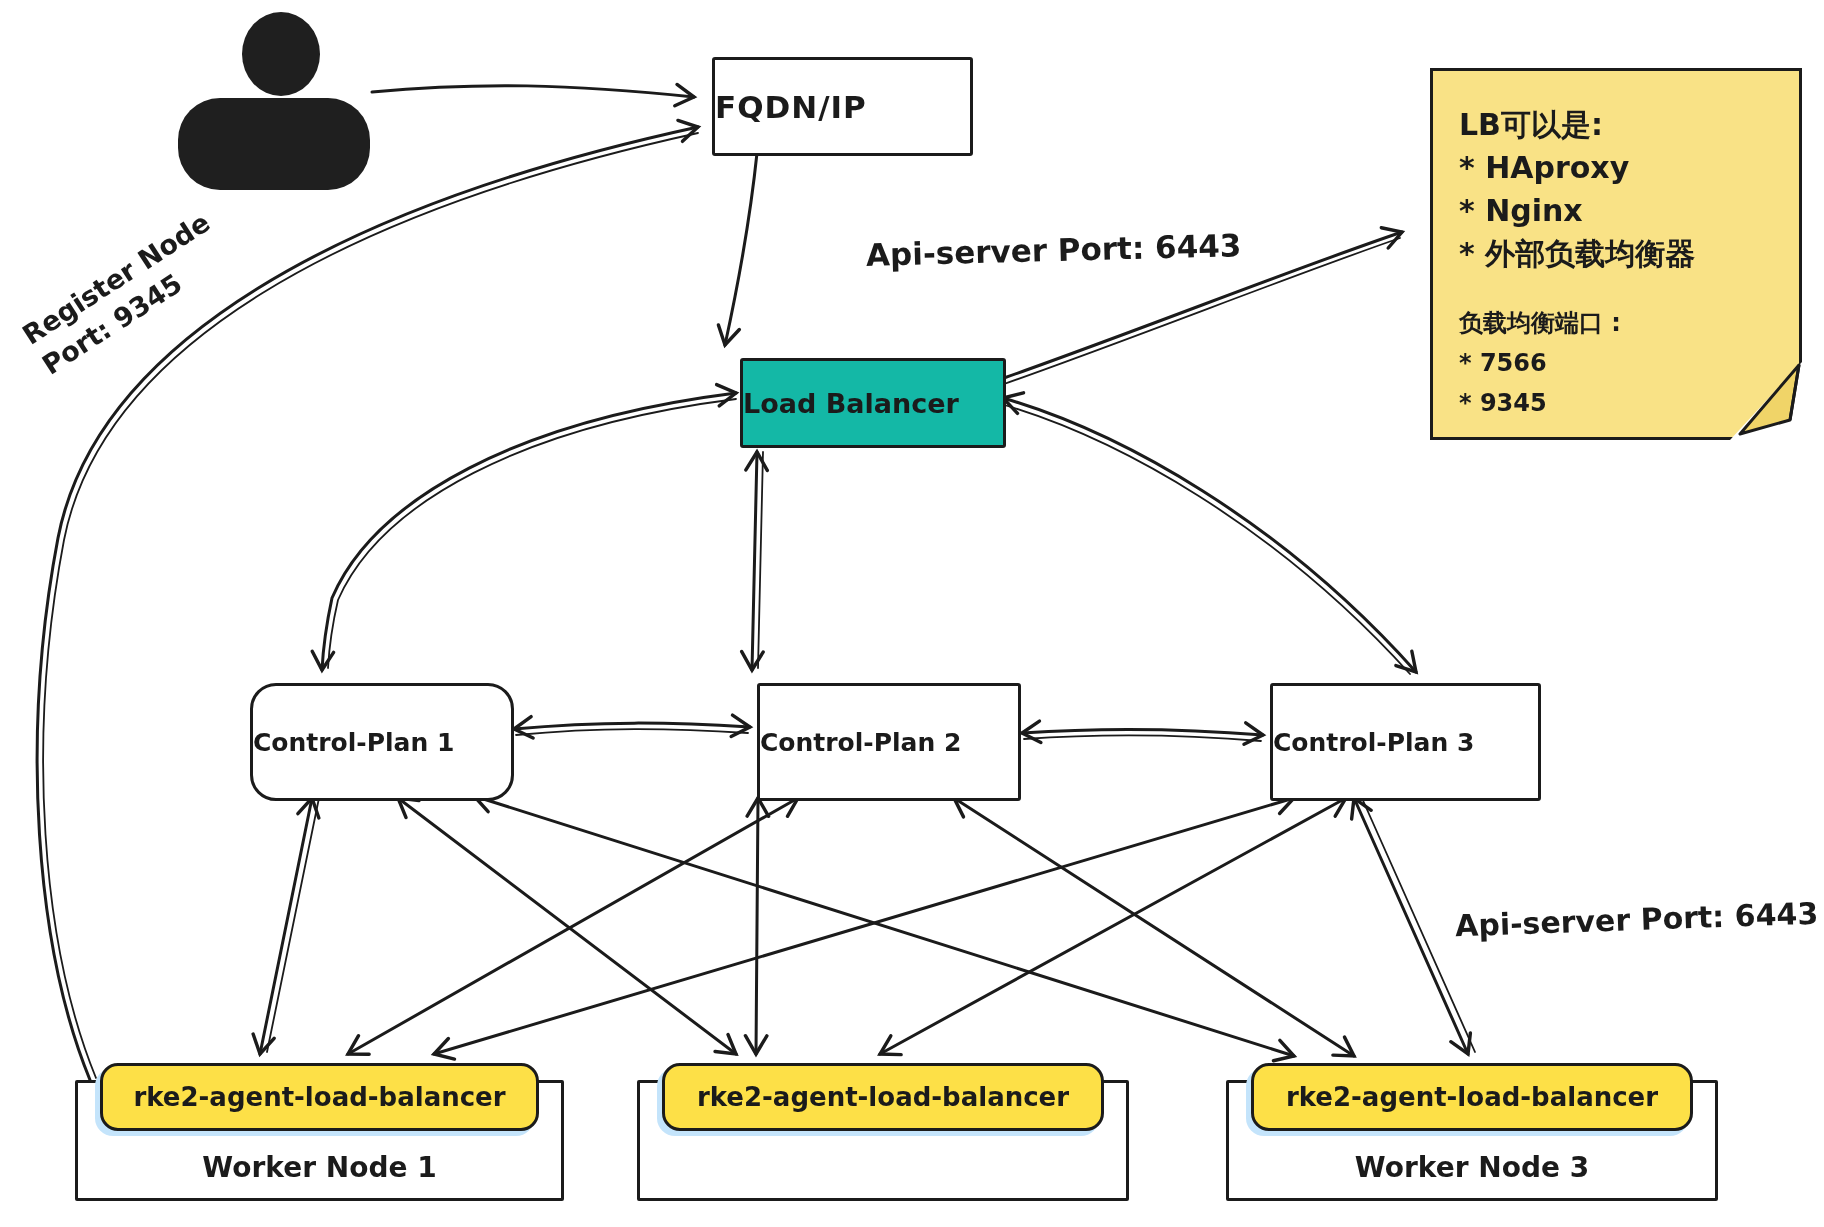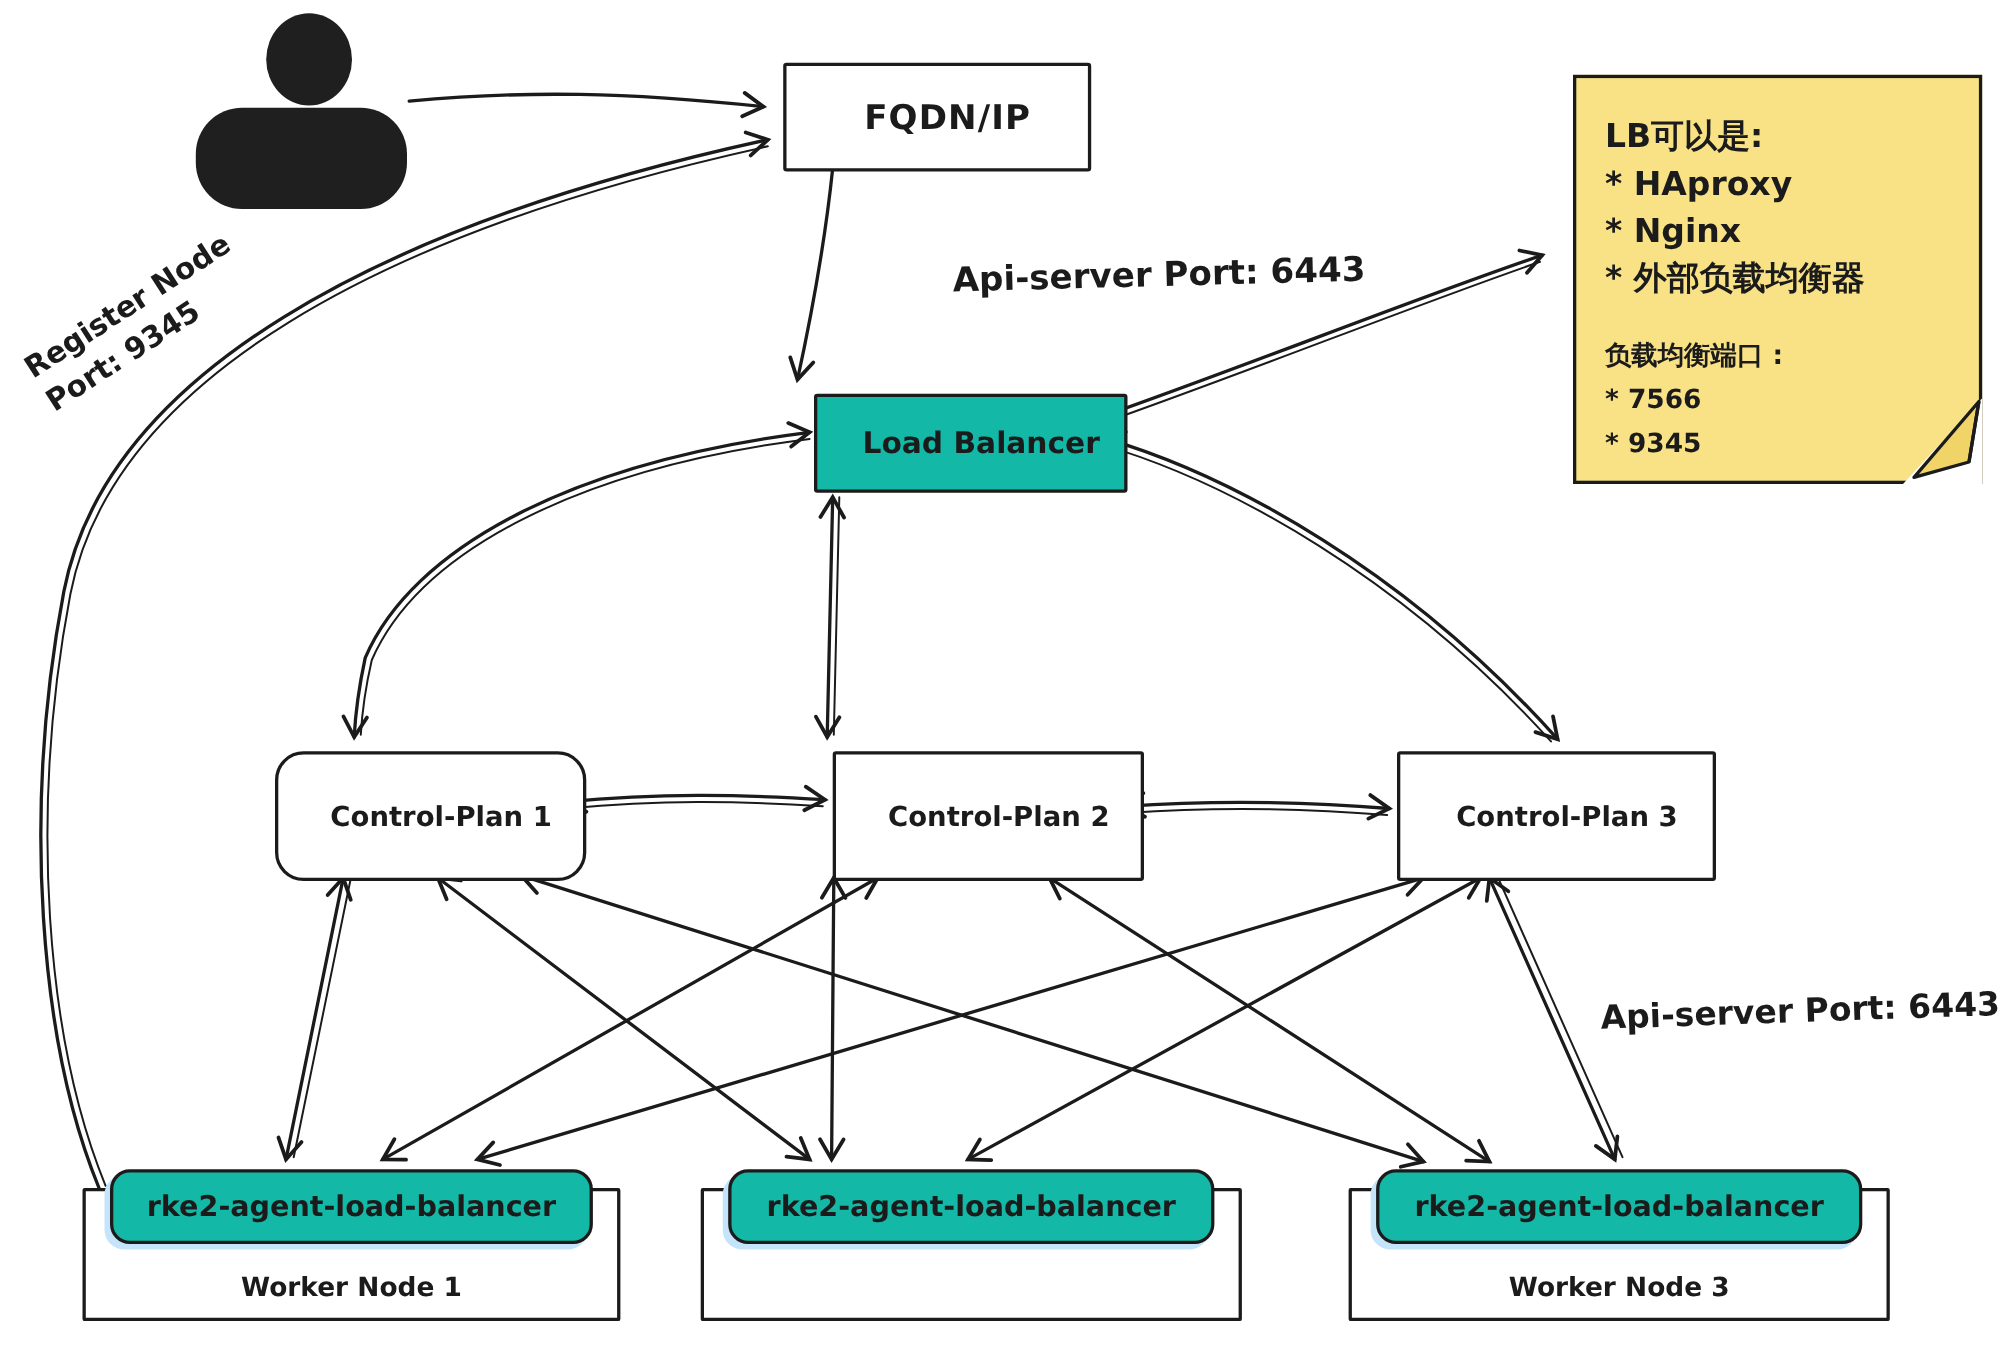--- a/index.html
+++ b/index.html
@@ -2,36 +2,36 @@
 <html><head>
 <meta charset="utf-8">
 <style>
   html,body{margin:0;padding:0;background:#fff;}
   .canvas{position:relative;width:1824px;height:1227px;background:#fff;overflow:hidden;
           font-family:"DejaVu Sans","Liberation Sans",sans-serif;color:#1b1b1b;}
   svg.wires{position:absolute;left:0;top:0;z-index:0;}
   .wire{fill:none;stroke:#1b1b1b;stroke-width:3;stroke-linecap:round;}
   .wire.thin{stroke-width:1.8;}
   .node{position:absolute;border:3px solid #1b1b1b;border-radius:3px;background:#fff;
-        display:flex;align-items:center;justify-content:center;z-index:2;
-        font-weight:700;white-space:nowrap;padding-left:19px;}
+        display:flex;align-items:center;z-index:2;
+        font-weight:700;white-space:nowrap;}
   .fqdn{left:712px;top:57px;width:255px;height:93px;font-size:31px;letter-spacing:1px;}
   .lb{left:740px;top:358px;width:260px;height:84px;background:#14b8a6;font-size:27px;}
   .cp{top:683px;height:112px;font-size:25px;}
   .cp1{left:250px;width:258px;border-radius:26px;}
   .cp2{left:757px;width:258px;}
   .cp3{left:1270px;width:265px;}
   .worker{position:absolute;top:1080px;height:115px;border:3px solid #1b1b1b;border-radius:2px;
           background:#fff;z-index:1;}
   .w1{left:75px;width:483px;}
   .w2{left:637px;width:486px;}
   .w3{left:1226px;width:486px;}
   .worker .wlabel{position:absolute;left:0;right:0;bottom:14px;text-align:center;
-          font-size:24px;font-weight:700;}
-  .pill{position:absolute;top:-20px;left:22px;right:22px;height:62px;background:#14b8a6;
+          font-size:28px;font-weight:700;}
+  .pill{position:absolute;top:-20px;left:22px;right:22px;height:62px;background:#fde047;
         border:3.5px solid #1b1b1b;border-radius:18px;display:flex;align-items:center;
         justify-content:center;font-size:26px;font-weight:700;z-index:3;
         box-shadow:-5px 5px 0 #c4e4fb;white-space:nowrap;}
   .note{position:absolute;left:1430px;top:68px;width:372px;height:372px;background:#f9e286;
         border:3px solid #1b1b1b;z-index:2;box-sizing:border-box;padding:32px 0 0 26px;}
   .note .nline{font-size:30px;font-weight:700;line-height:43px;white-space:nowrap;}
   .note .nline2{font-size:24px;font-weight:700;line-height:40px;white-space:nowrap;}
   .note .spacer{height:28px;}
   .fold{position:absolute;right:-3px;bottom:-3px;z-index:4;}
   .floating-label{position:absolute;font-weight:700;z-index:2;white-space:nowrap;}

